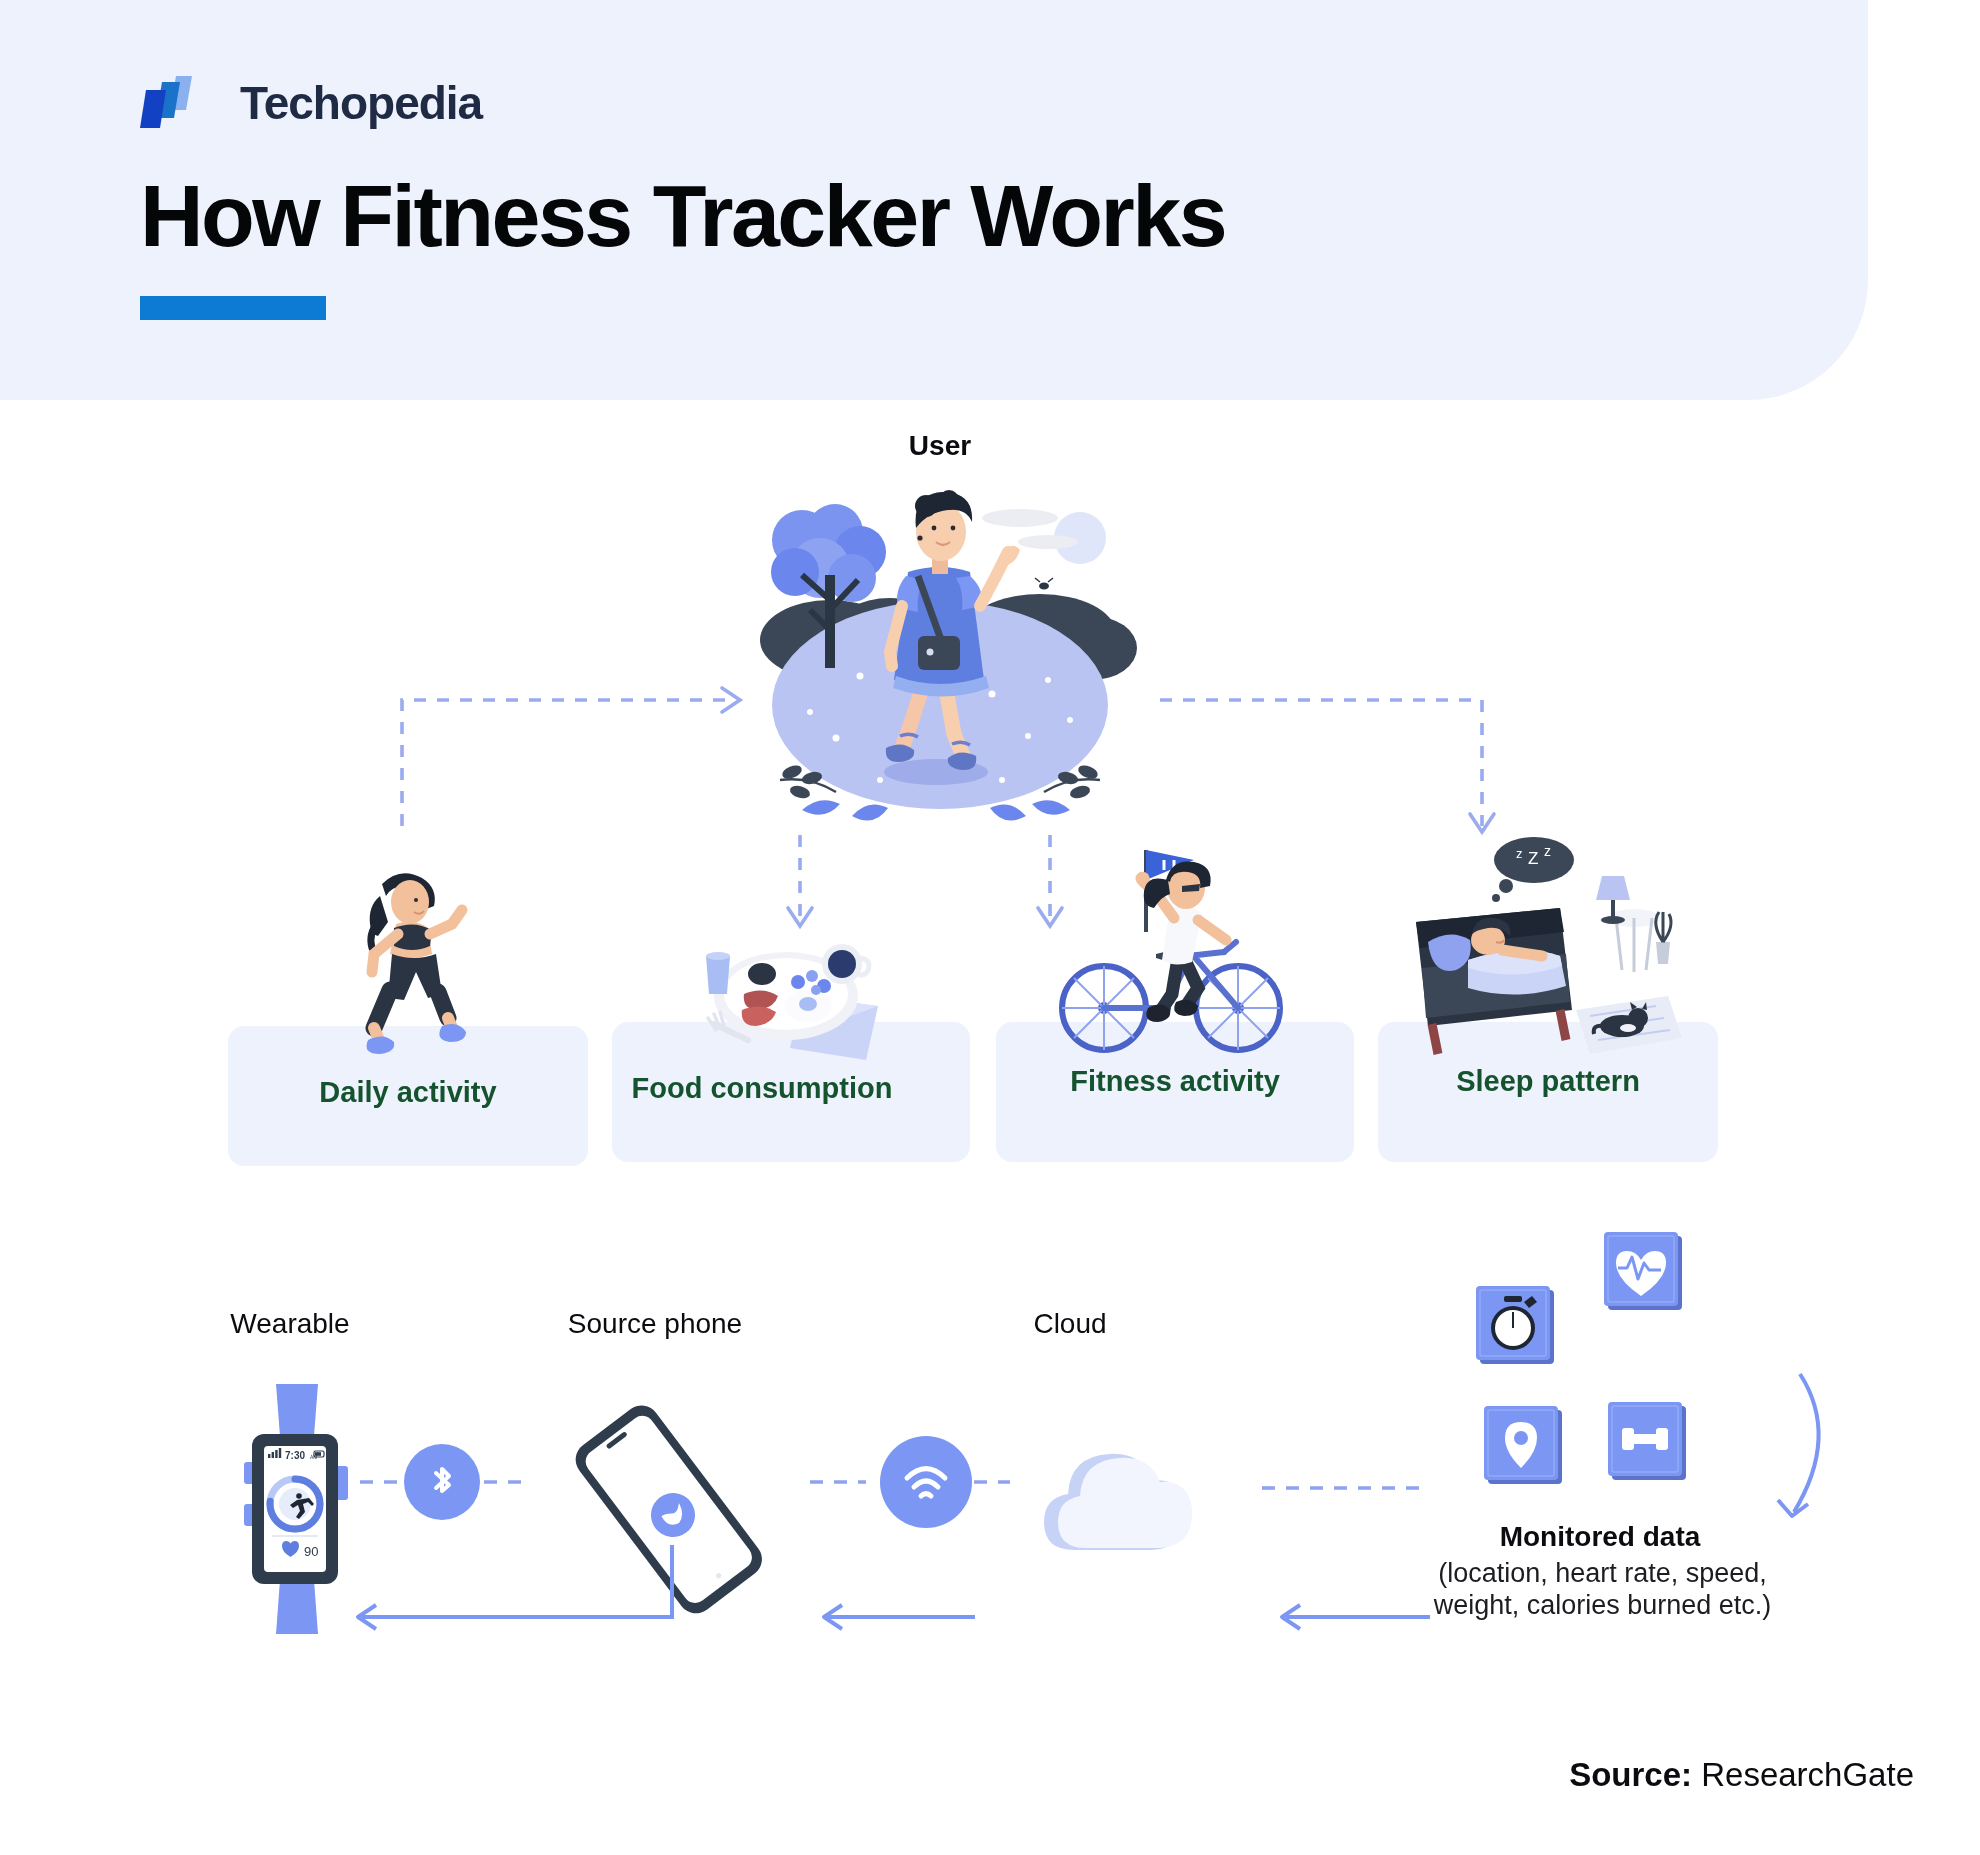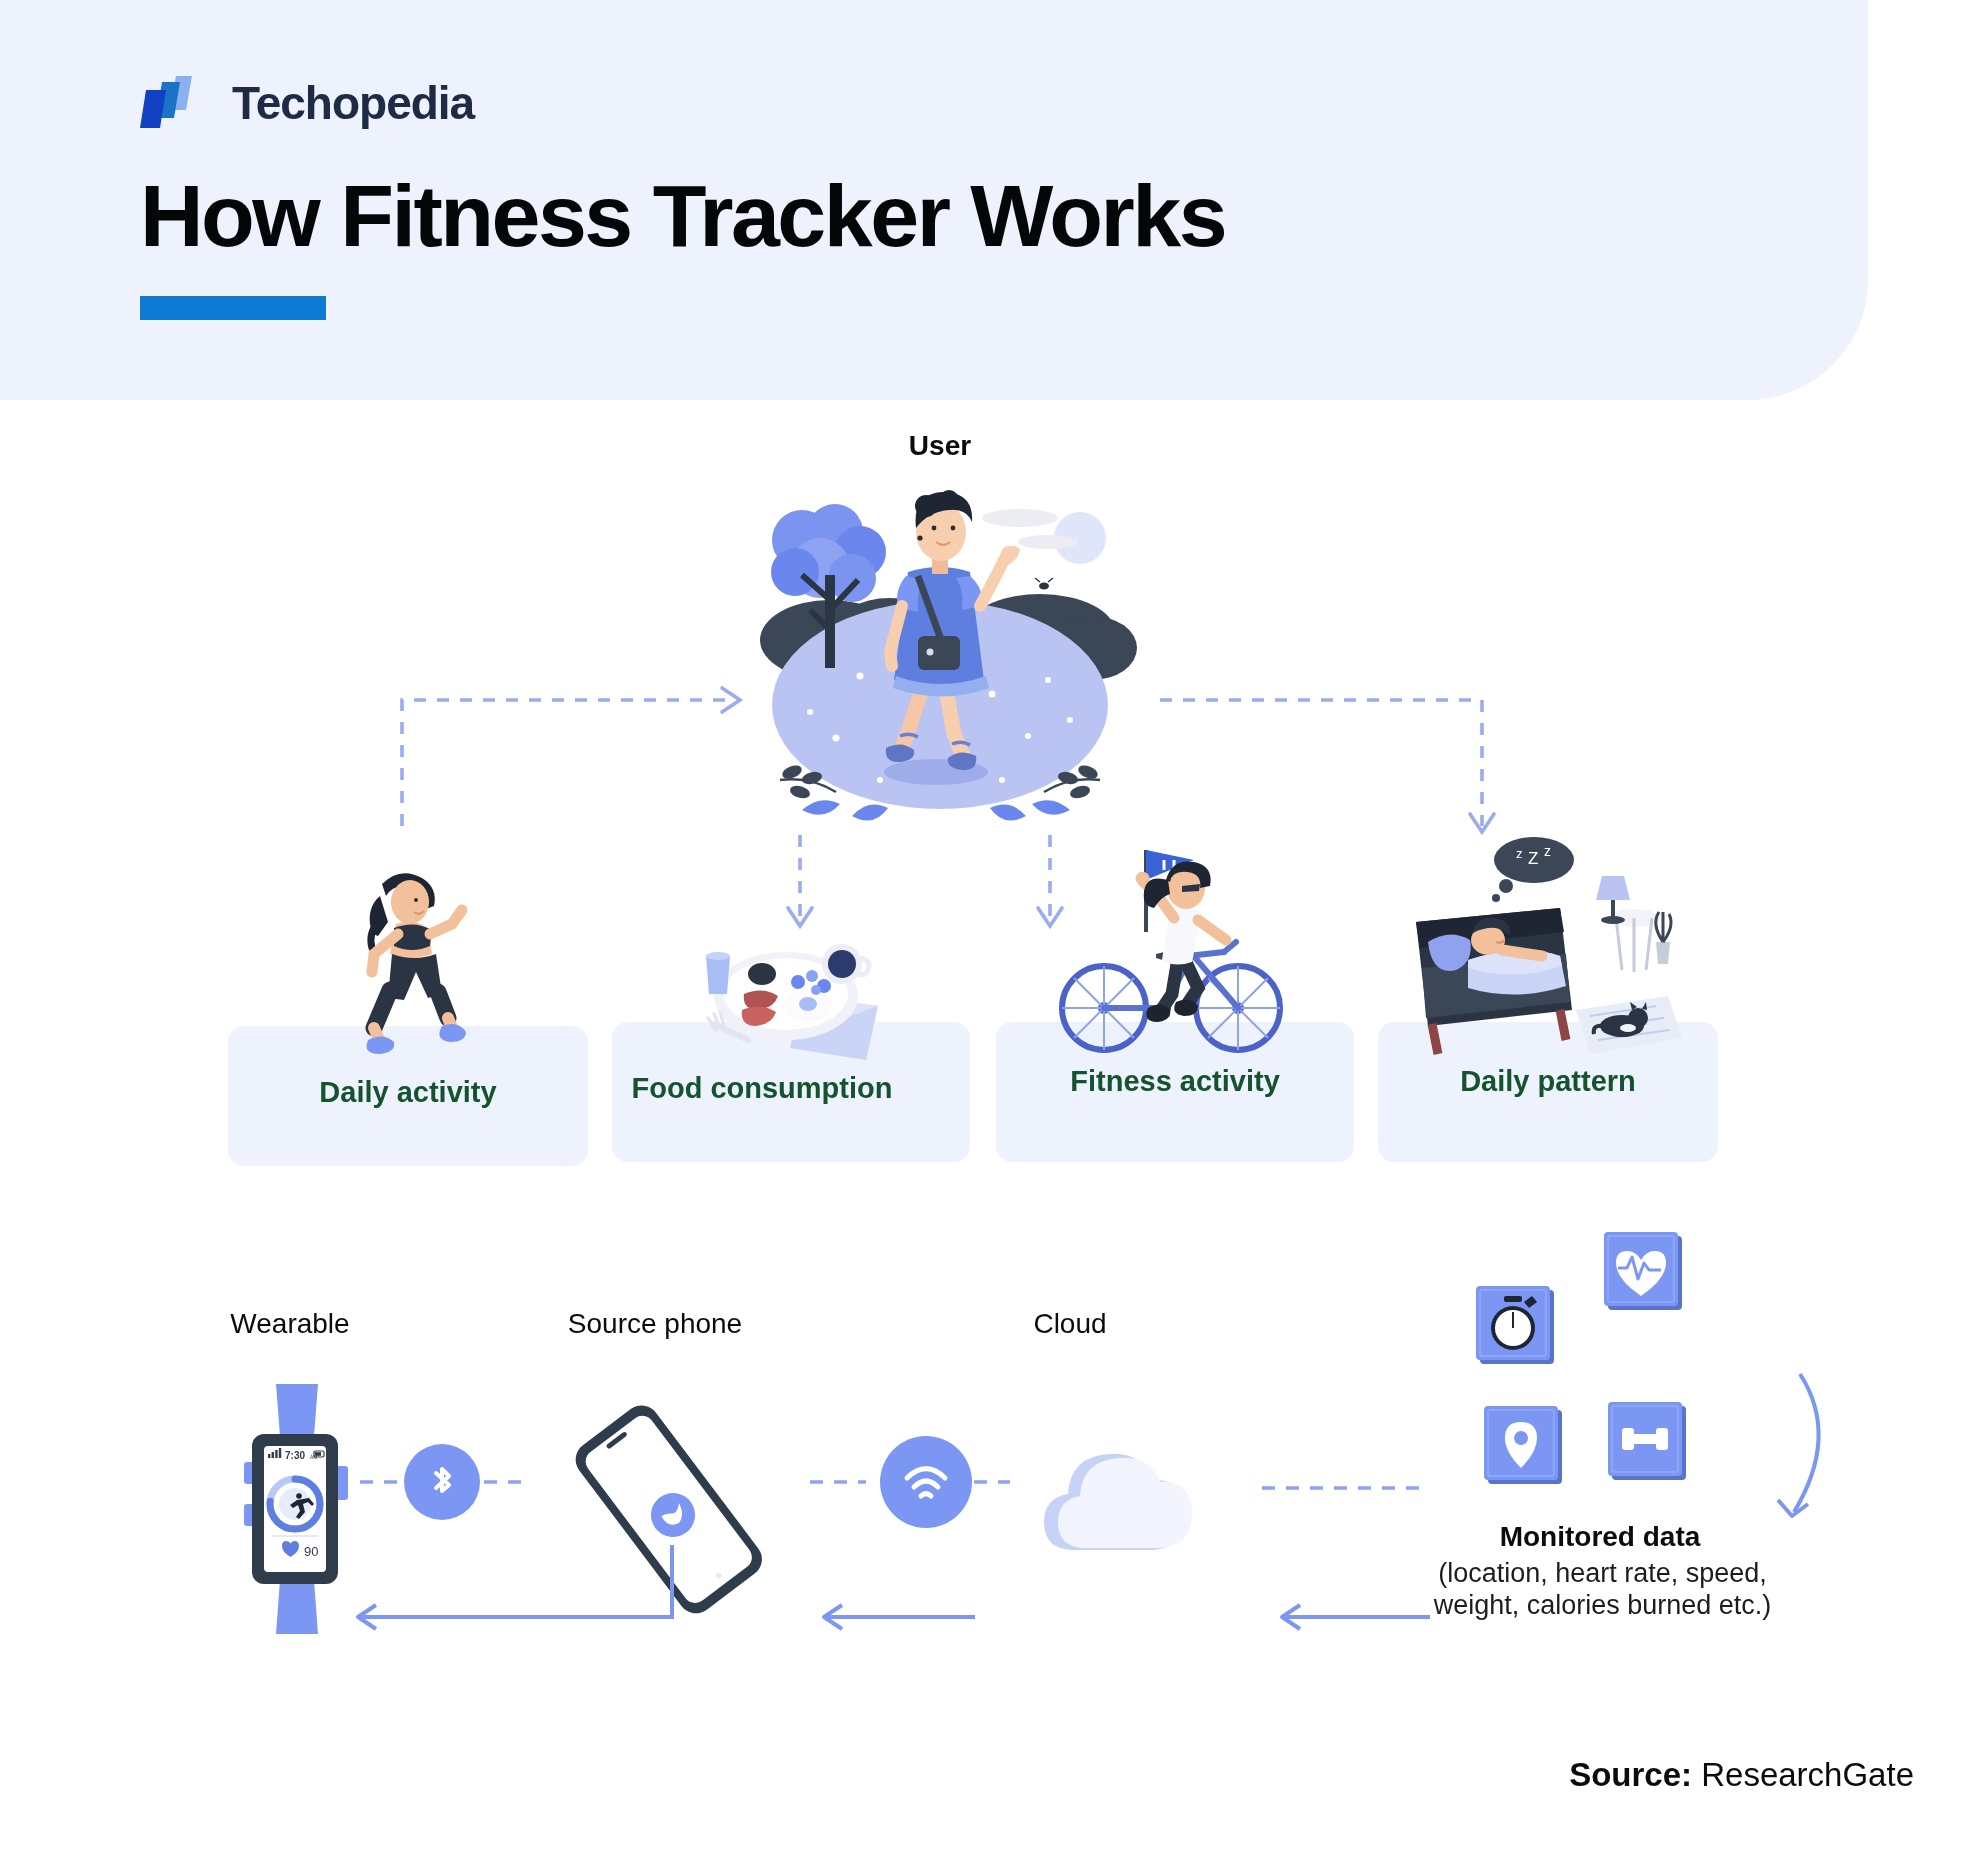--- a/index.html
+++ b/index.html
@@ -12,21 +12,21 @@
     -webkit-font-smoothing:antialiased;
   }
 
   
   #header-band {
     position:absolute; left:0; top:0;
     width:1868px; height:400px;
     background:#eef2fd;
     border-bottom-right-radius:120px;
   }
-  #logo-wrap { position:absolute; left:140px; top:72px; display:flex; align-items:center; gap:30px; }
+  #logo-wrap { position:absolute; left:140px; top:72px; display:flex; align-items:center; gap:38px; }
   #logo-mark { width:62px; height:62px; position:relative; }
   #brand-name {
     font-size:46px; font-weight:bold; color:#1f2a44; letter-spacing:-1px;
   }
   #page-title {
     position:absolute; left:140px; top:170px;
     font-size:88px; font-weight:bold; color:#050608;
     letter-spacing:-2.5px; line-height:1.05; white-space:nowrap;
   }
   #title-accent {
@@ -386,21 +386,21 @@
     <path d="M86 112 q6 2 8 -2" stroke="#d8916f" stroke-width="2" fill="none"></path>
     <path d="M92 120 L132 126" stroke="#f3c09c" stroke-width="11" stroke-linecap="round"></path>
 
     <ellipse cx="212" cy="196" rx="22" ry="11" fill="#2b3442"></ellipse>
     <circle cx="228" cy="188" r="10" fill="#2b3442"></circle>
     <path d="M222 180 l-2 -8 l7 5 z M232 179 l4 -7 l1 8 z" fill="#2b3442"></path>
     <path d="M194 196 q-12 -2 -10 8" stroke="#2b3442" stroke-width="4" fill="none"></path>
     <ellipse cx="218" cy="198" rx="8" ry="4" fill="#f0f2f8"></ellipse>
   </svg>
 </div>
-<div class="cat-label" style="left:1378px;top:1065px;width:340px;">Daily pattern</div>
+<div class="cat-label" style="left:1378px;top:1065px;width:340px;">Sleep pattern</div>
 
 <div class="flow-label" style="left:140px;top:1308px;width:300px;">Wearable</div>
 <div class="flow-label" style="left:505px;top:1308px;width:300px;">Source phone</div>
 <div class="flow-label" style="left:970px;top:1308px;width:200px;">Cloud</div>
 
 <div style="position:absolute;left:240px;top:1384px;width:110px;height:250px;text-align:right;">
   <svg width="110" height="250" viewBox="0 0 110 250">
 
     <path d="M36 0 L78 0 L74 52 L40 52 Z" fill="#7b97f3"></path>
     <path d="M40 196 L74 196 L78 250 L36 250 Z" fill="#7b97f3"></path>

